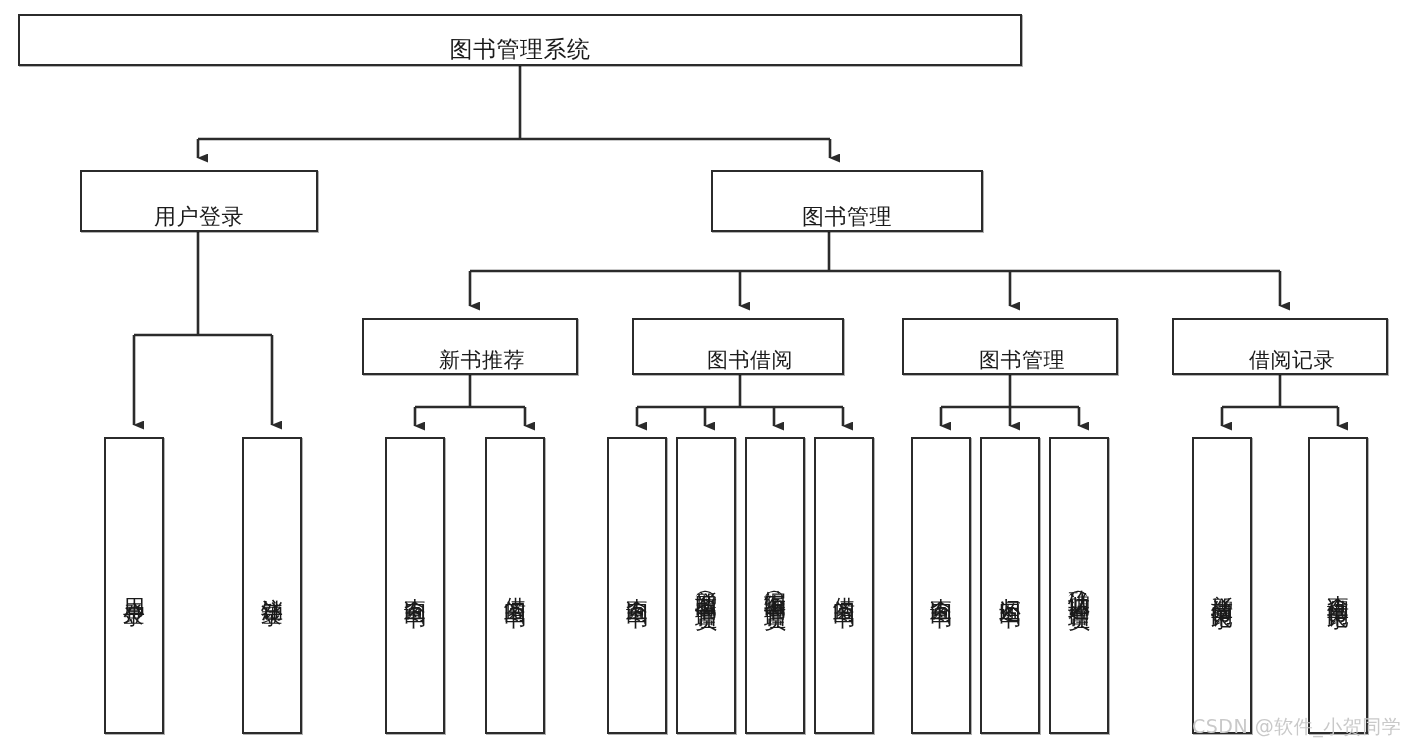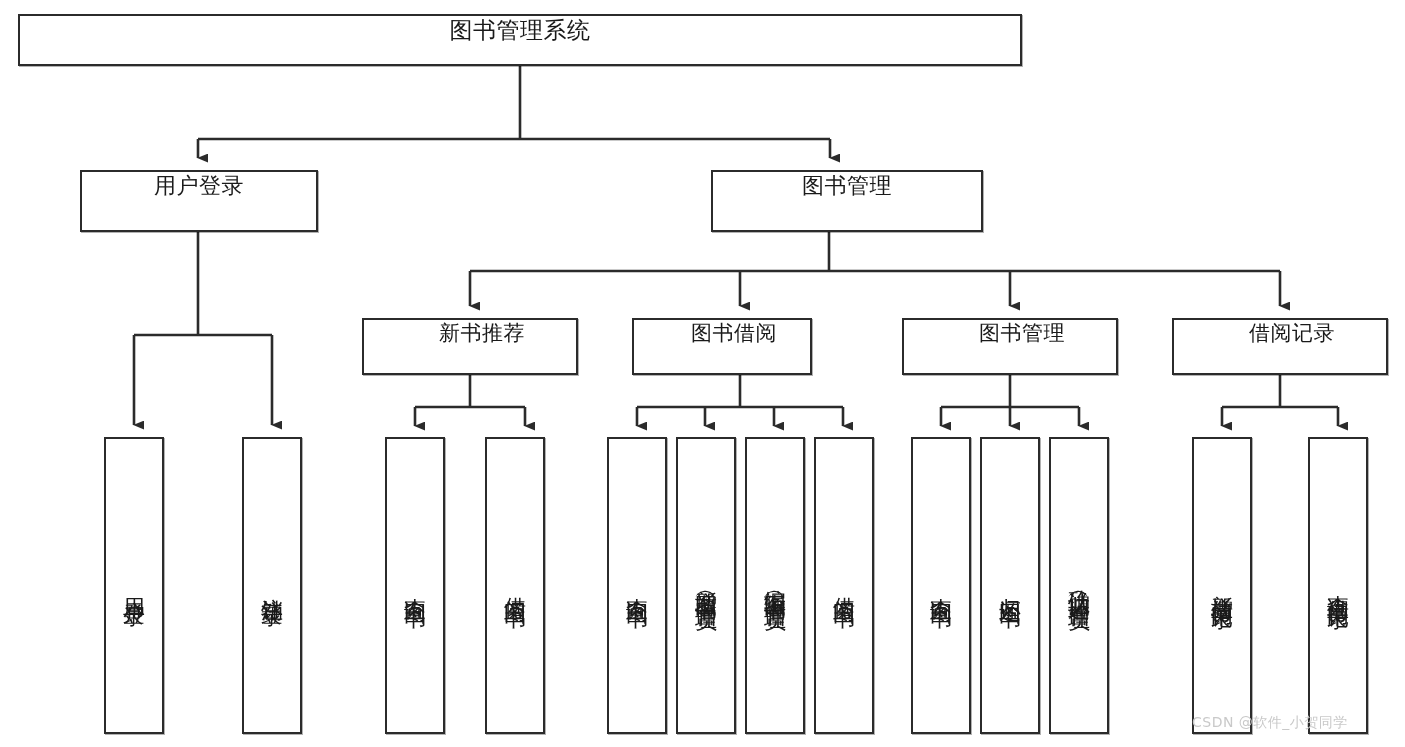--- a/index.html
+++ b/index.html
@@ -25,21 +25,21 @@
     width: 1405px;
     height: 747px;
     pointer-events: none;
   }
   .node {
     position: absolute;
     box-sizing: border-box;
     background: #ffffff;
     border: 2px solid #2b2b2b;
     display: flex;
-    align-items: flex-start;
+    align-items: flex-end;
     justify-content: center;
     color: #1a1a1a;
     box-shadow: 1px 1px 0 rgba(0,0,0,0.30);
     z-index: 2;
   }
   .node-label {
     display: block;
     text-align: center;
     letter-spacing: 0.5px;
     line-height: 1.25;
@@ -60,21 +60,21 @@
     font-size: 22px;
     line-height: 1.18;
     letter-spacing: 3px;
     white-space: normal;
     max-height: 100%;
   }
   .watermark {
     position: absolute;
     left: 1192px;
     top: 714px;
-    font-size: 14px;
+    font-size: 19px;
     color: #c9c9c9;
     white-space: nowrap;
     z-index: 5;
     letter-spacing: 0.5px;
   }
 </style>
 </head>
 <body>
 
 <div id="diagram-root">
@@ -137,21 +137,21 @@
   <div class="node lvl1" style="left:80px; top:170px; width:238px; height:62px;">
     <span class="node-label">用户登录</span>
   </div>
   <div class="node lvl1" style="left:711px; top:170px; width:272px; height:62px;">
     <span class="node-label">图书管理</span>
   </div>
 
   <div class="node lvl2" style="left:362px; top:318px; width:216px; height:57px;">
     <span class="node-label">新书推荐</span>
   </div>
-  <div class="node lvl2" style="left:632px; top:318px; width:180px; height:57px;">
+  <div class="node lvl2" style="left:632px; top:318px; width:212px; height:57px;">
     <span class="node-label">图书借阅</span>
   </div>
   <div class="node lvl2" style="left:902px; top:318px; width:216px; height:57px;">
     <span class="node-label">图书管理</span>
   </div>
   <div class="node lvl2" style="left:1172px; top:318px; width:216px; height:57px;">
     <span class="node-label">借阅记录</span>
   </div>
 
   <div class="node leaf" style="left:104px; top:437px; width:60px; height:297px;">

